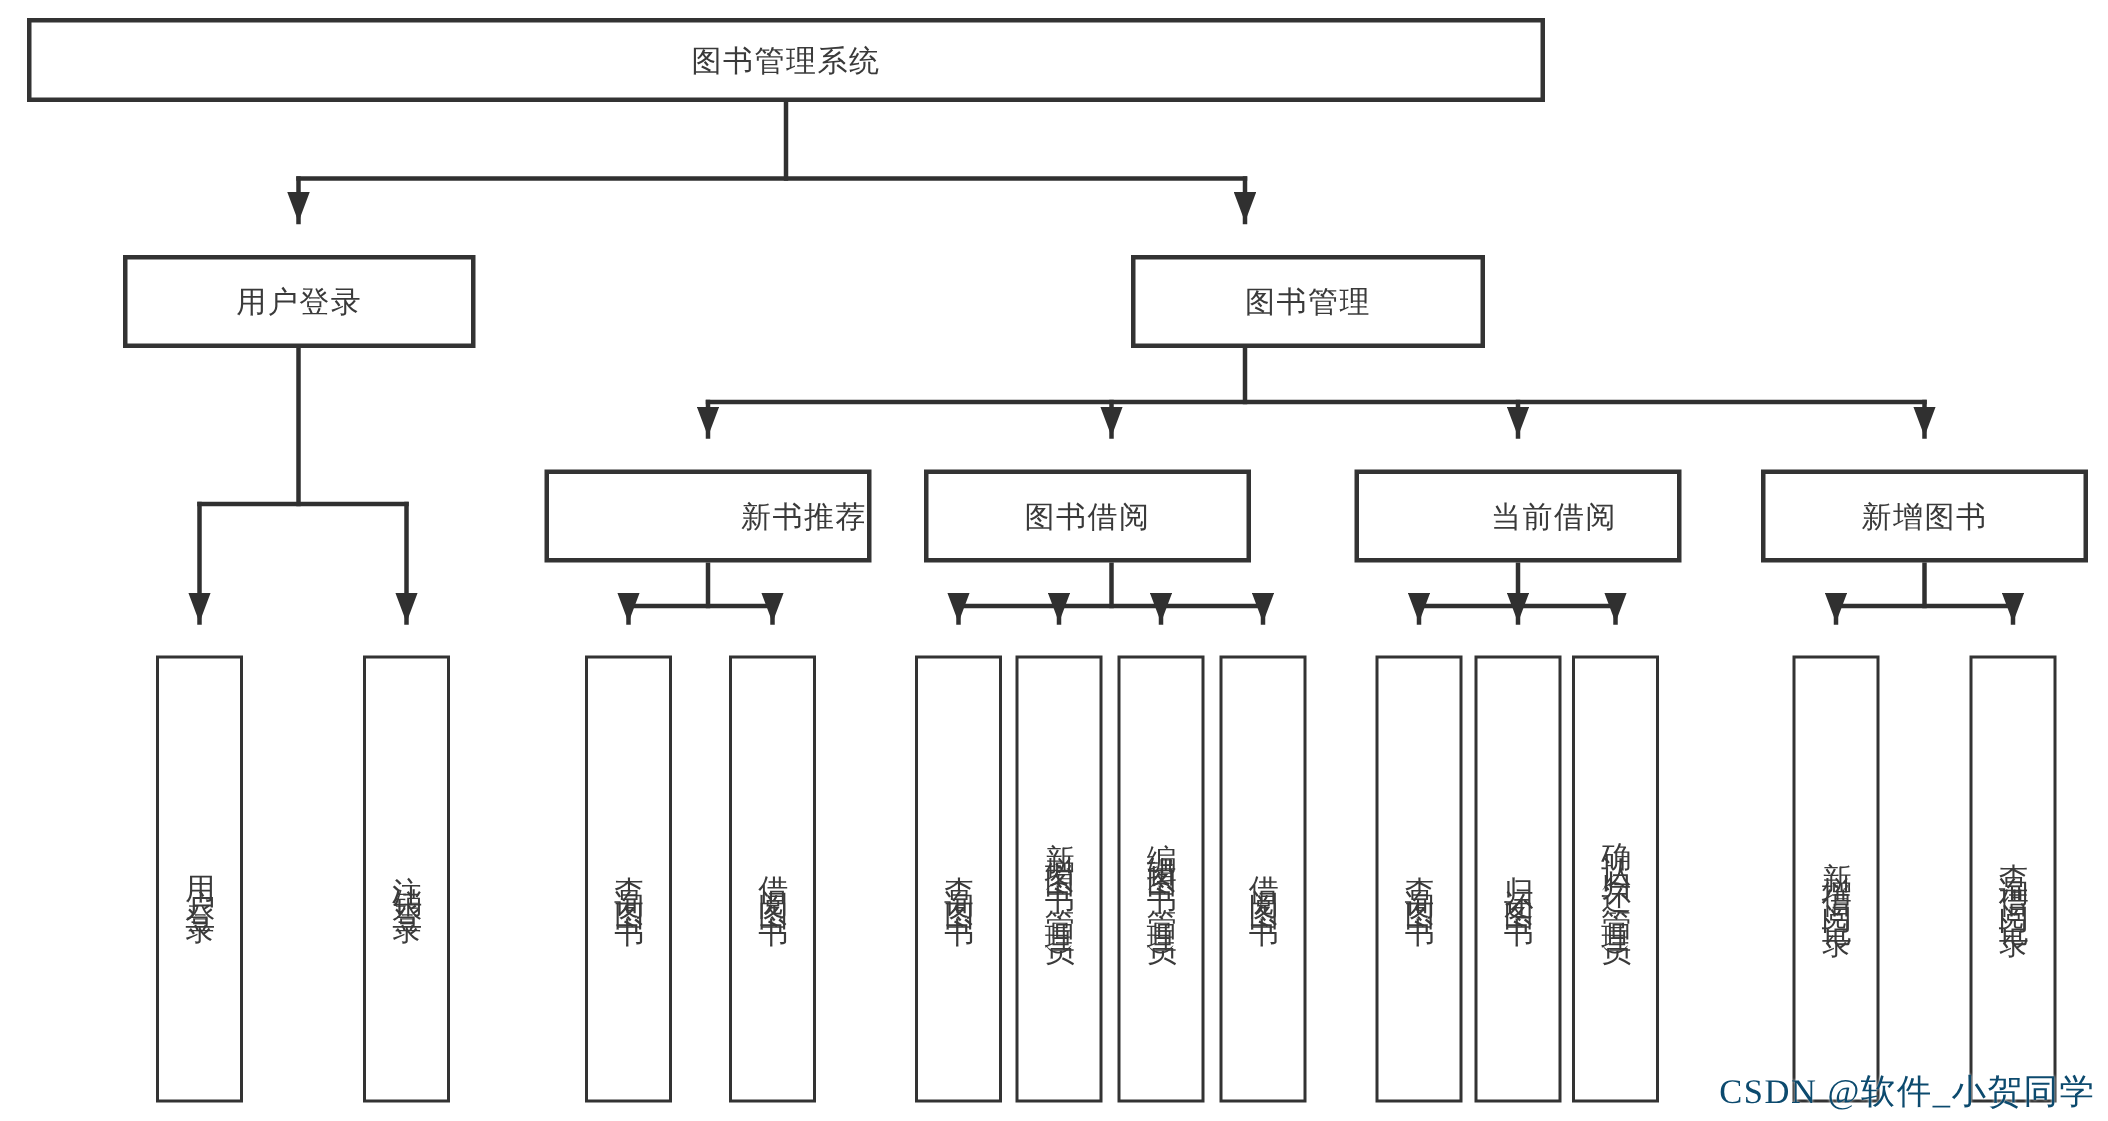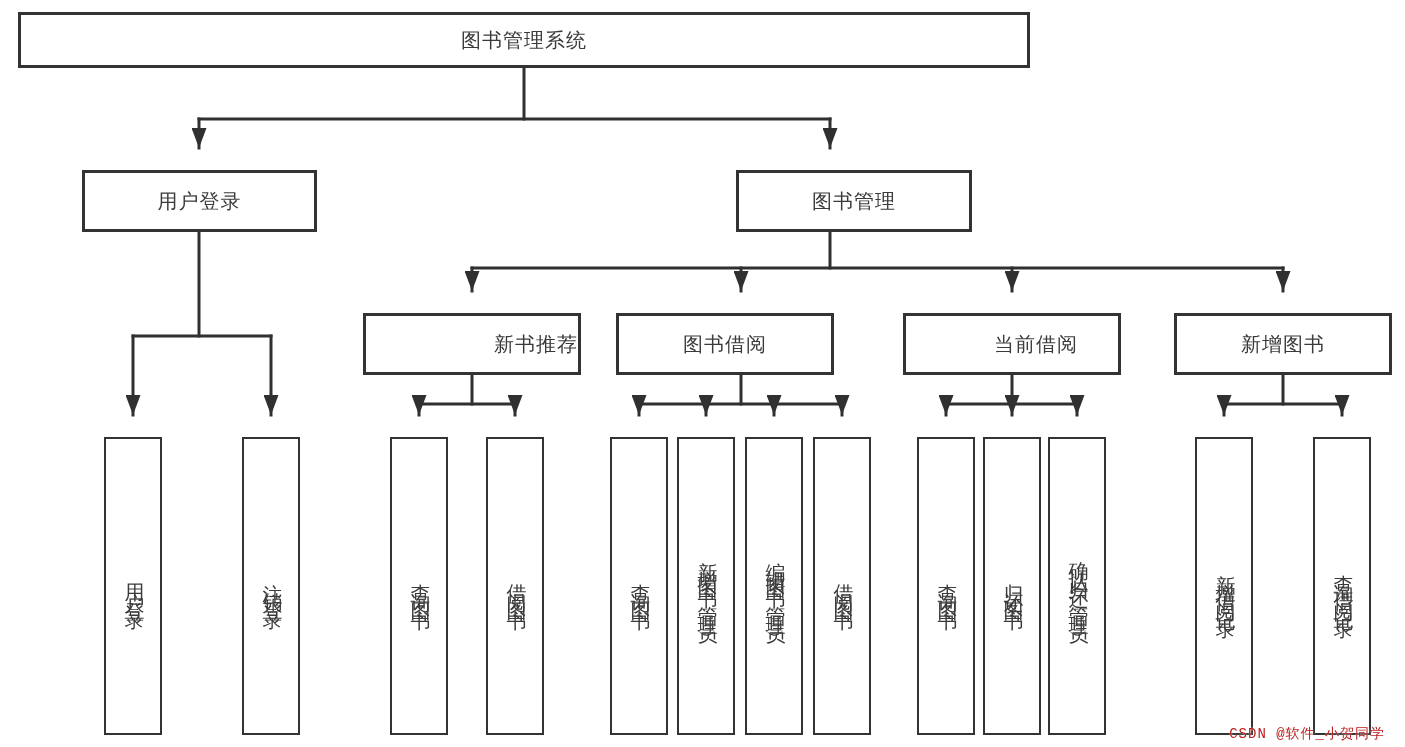--- a/index.html
+++ b/index.html
@@ -1,21 +1,21 @@
 <!DOCTYPE html>
 <html><head>
 <meta charset="utf-8">
 <style>
   html, body { margin: 0; padding: 0; background: #ffffff; }
   .canvas {
     position: relative;
     width: 1405px;
     height: 747px;
     background: #ffffff;
-    font-family: Liberation Mono, monospace;
+    font-family: Liberation Serif, serif;
     color: #3a3a3a;
     overflow: hidden;
   }
   svg.connectors {
     position: absolute;
     left: 0; top: 0;
     width: 1405px; height: 747px;
   }
   .node {
     position: absolute;
@@ -42,24 +42,24 @@
   .leaf-label {
     writing-mode: vertical-rl;
     text-orientation: mixed;
     font-size: 20px;
     letter-spacing: 9px;
     line-height: 1.0;
     white-space: nowrap;
   }
   .watermark {
     position: absolute;
-    right: 20px;
+    right: 8px;
     bottom: 4px;
-    font-size: 14px;
-    color: #b91c1c;
+    font-size: 23px;
+    color: #0c4a6e;
     text-shadow: 0 0 2px #ffffff;
     letter-spacing: 1px;
   }
 </style>
 </head>
 <body>
 
 <div class="canvas">
 
   <svg class="connectors" viewBox="0 0 1405 747" xmlns="http://www.w3.org/2000/svg">
@@ -112,21 +112,21 @@
     </g>
   </svg>
 
   <div class="node root">
     <span>图书管理系统</span>
   </div>
 
   <div class="node lvl2" style="left:82px;width:235px;">
     <span>用户登录</span>
   </div>
-  <div class="node lvl2" style="left:736px;width:236px;">
+  <div class="node lvl2" style="left:754px;width:236px;">
     <span>图书管理</span>
   </div>
 
   <div class="node lvl3" style="left:363px;width:218px;justify-content:flex-end;">
     <span>新书推荐</span>
   </div>
   <div class="node lvl3" style="left:616px;width:218px;">
     <span>图书借阅</span>
   </div>
   <div class="node lvl3" style="left:903px;width:218px;padding-left:48px;">

